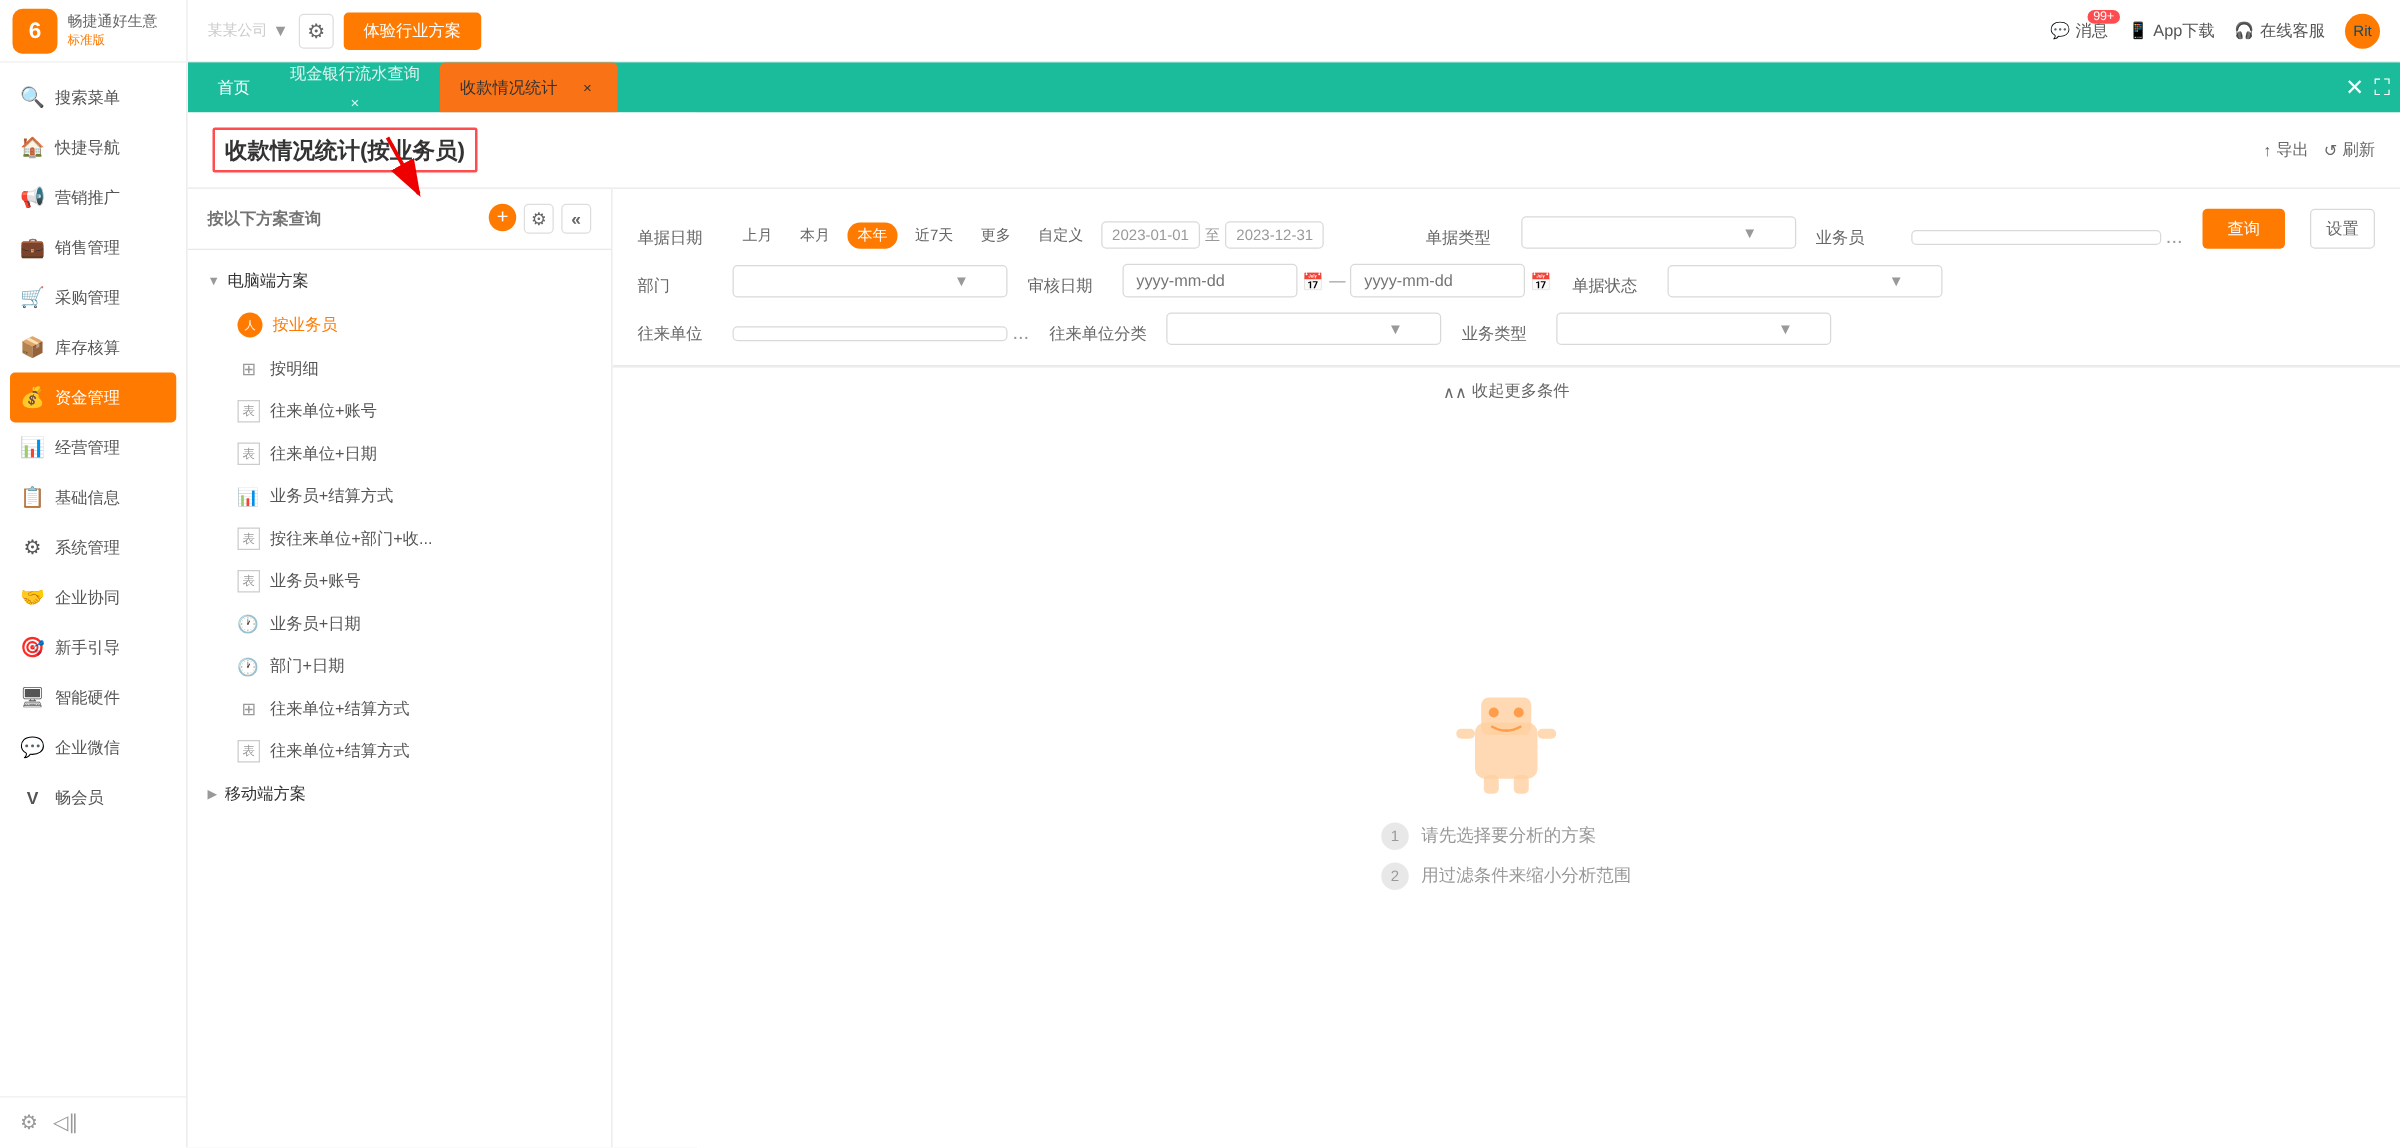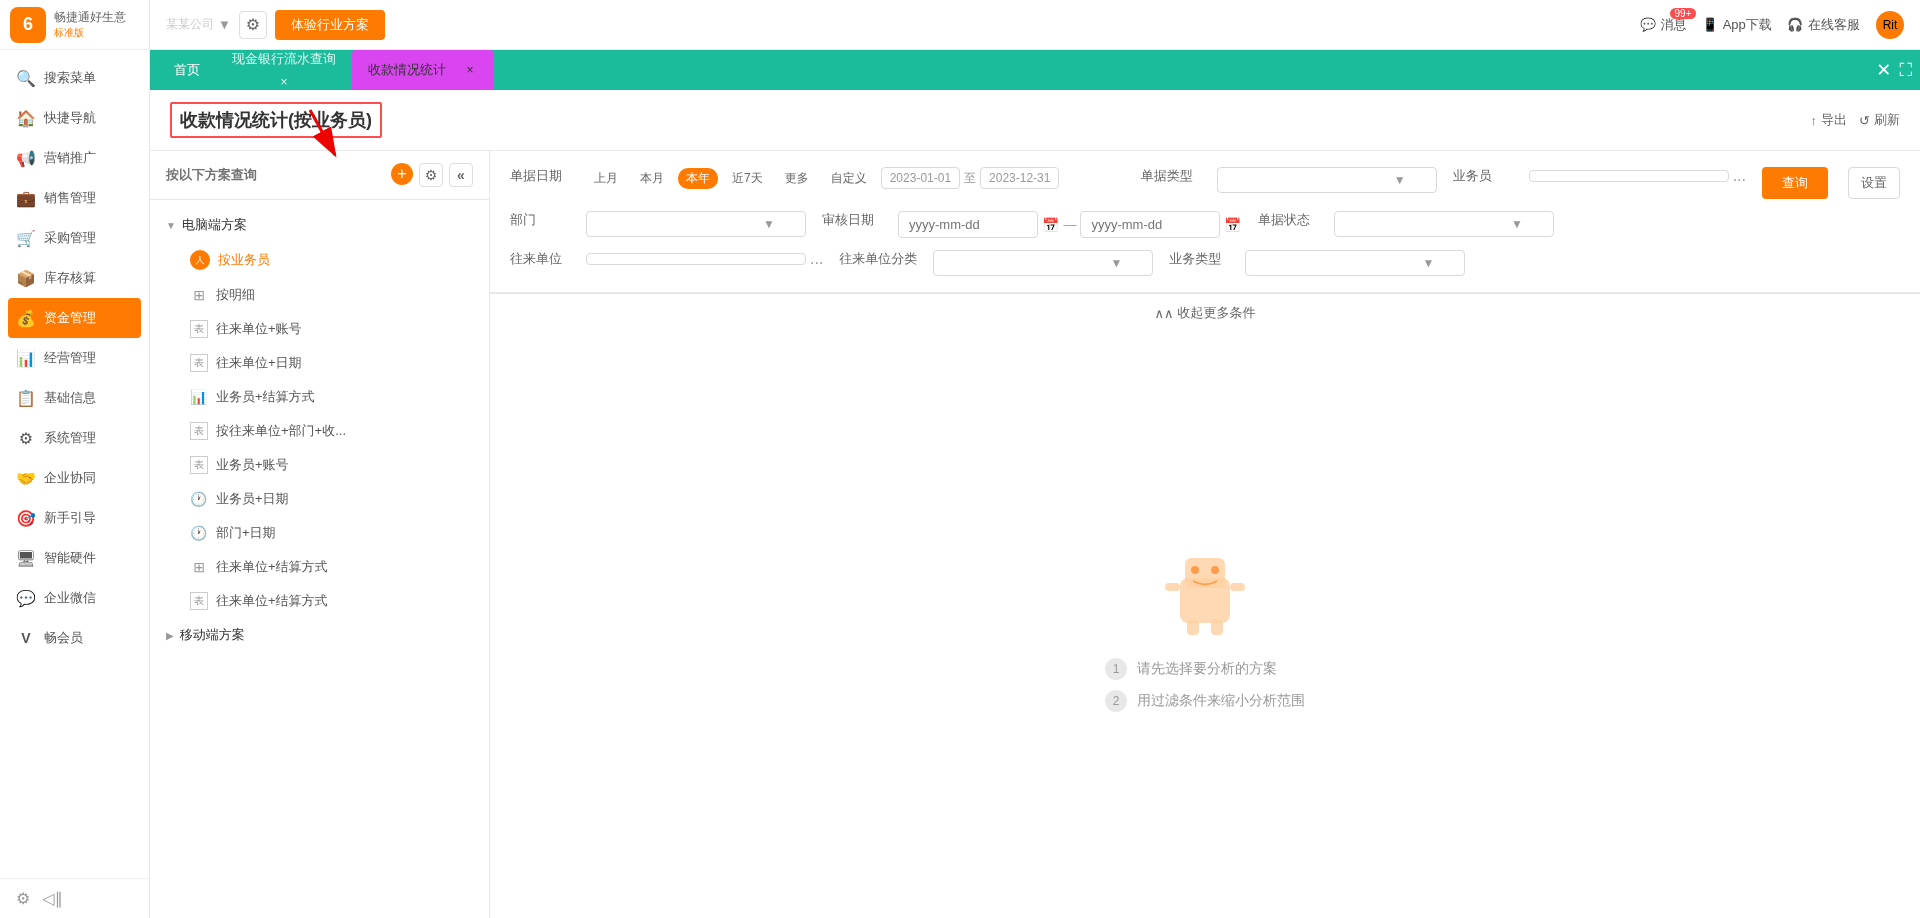--- a/index.html
+++ b/index.html
@@ -44,33 +44,33 @@
       font-size: 16px; color: #666;
     }
     .header-scheme-btn {
       background: #ff7a00; color: #fff; border: none; border-radius: 4px;
       padding: 6px 16px; font-size: 13px; cursor: pointer;
     }
     .header-right { margin-left: auto; display: flex; align-items: center; gap: 16px; }
     .msg-btn { position: relative; cursor: pointer; display: flex; align-items: center; gap: 4px; color: #555; }
     .badge { background: #ff4d4f; color: white; font-size: 10px; border-radius: 10px; padding: 0 5px; position: absolute; top: -8px; right: -10px; }
     .header-action { display: flex; align-items: center; gap: 4px; color: #555; cursor: pointer; font-size: 13px; }
-    .user-avatar { width: 28px; height: 28px; background: #ff7a00; border-radius: 50%; color: #000000; display: flex; align-items: center; justify-content: center; font-size: 12px; }
+    .user-avatar { width: 28px; height: 28px; background: #ff7a00; border-radius: 50%; color: #0c4a6e; display: flex; align-items: center; justify-content: center; font-size: 12px; }
 
     
     .tab-bar {
       position: fixed; left: 150px; top: 50px; right: 0; height: 40px;
       background: #1abc9c; display: flex; align-items: center; padding: 0 8px;
     }
     .tab-item {
       height: 40px; padding: 0 16px; display: flex; align-items: center; gap: 6px;
       cursor: pointer; color: rgba(255,255,255,0.8); font-size: 13px; position: relative;
     }
     .tab-item.home { color: white; }
-    .tab-item.active { background: #d946ef; color: #333; border-radius: 4px 4px 0 0; gap: 16px; }
+    .tab-item.active { background: #f97316; color: #333; border-radius: 4px 4px 0 0; gap: 16px; }
     .tab-close { width: 16px; height: 16px; display: flex; align-items: center; justify-content: center; border-radius: 50%; font-size: 12px; }
     .tab-bar-right { margin-left: auto; display: flex; align-items: center; gap: 8px; }
     .tab-bar-btn { color: white; cursor: pointer; font-size: 18px; }
 
     
     .main-content {
       position: fixed; left: 150px; top: 90px; right: 0; bottom: 0;
       background: #f5f6f8; overflow: hidden; display: flex; flex-direction: column;
     }
 
@@ -125,21 +125,21 @@
     .item-active-icon {
       width: 20px; height: 20px; background: #ff7a00; border-radius: 50%;
       display: flex; align-items: center; justify-content: center; color: white; font-size: 10px;
     }
 
     
     .right-panel { flex: 1; display: flex; flex-direction: column; overflow: hidden; }
 
     
     .filter-area { background: white; padding: 16px 20px; border-bottom: 1px solid #e8e8e8; }
-    .filter-row { display: flex; align-items: flex-start; gap: 16px; margin-bottom: 12px; }
+    .filter-row { display: flex; align-items: flex-end; gap: 16px; margin-bottom: 12px; }
     .filter-row:last-child { margin-bottom: 0; }
     .filter-label { color: #666; font-size: 13px; white-space: nowrap; min-width: 60px; }
     .filter-date-group { display: flex; align-items: center; gap: 6px; flex: 1; }
     .date-quick-btn {
       padding: 2px 8px; font-size: 12px; color: #666; cursor: pointer; border-radius: 2px;
     }
     .date-quick-btn.active { background: #ff7a00; color: white; border-radius: 10px; }
     .date-range { display: flex; align-items: center; gap: 4px; color: #999; font-size: 12px; }
     .filter-select {
       border: 1px solid #d9d9d9; border-radius: 4px; padding: 5px 30px 5px 10px;

